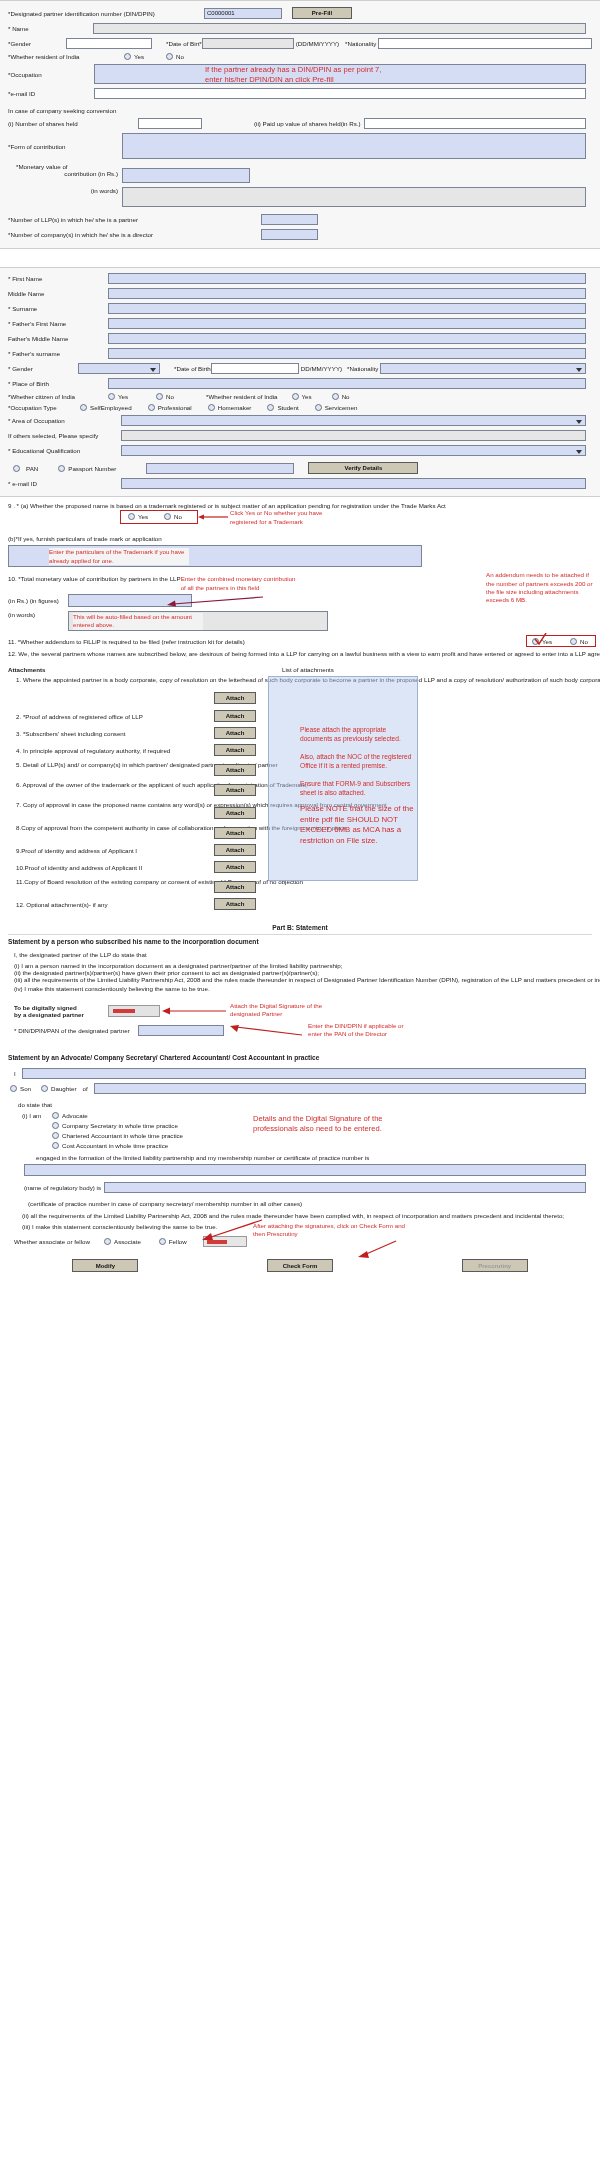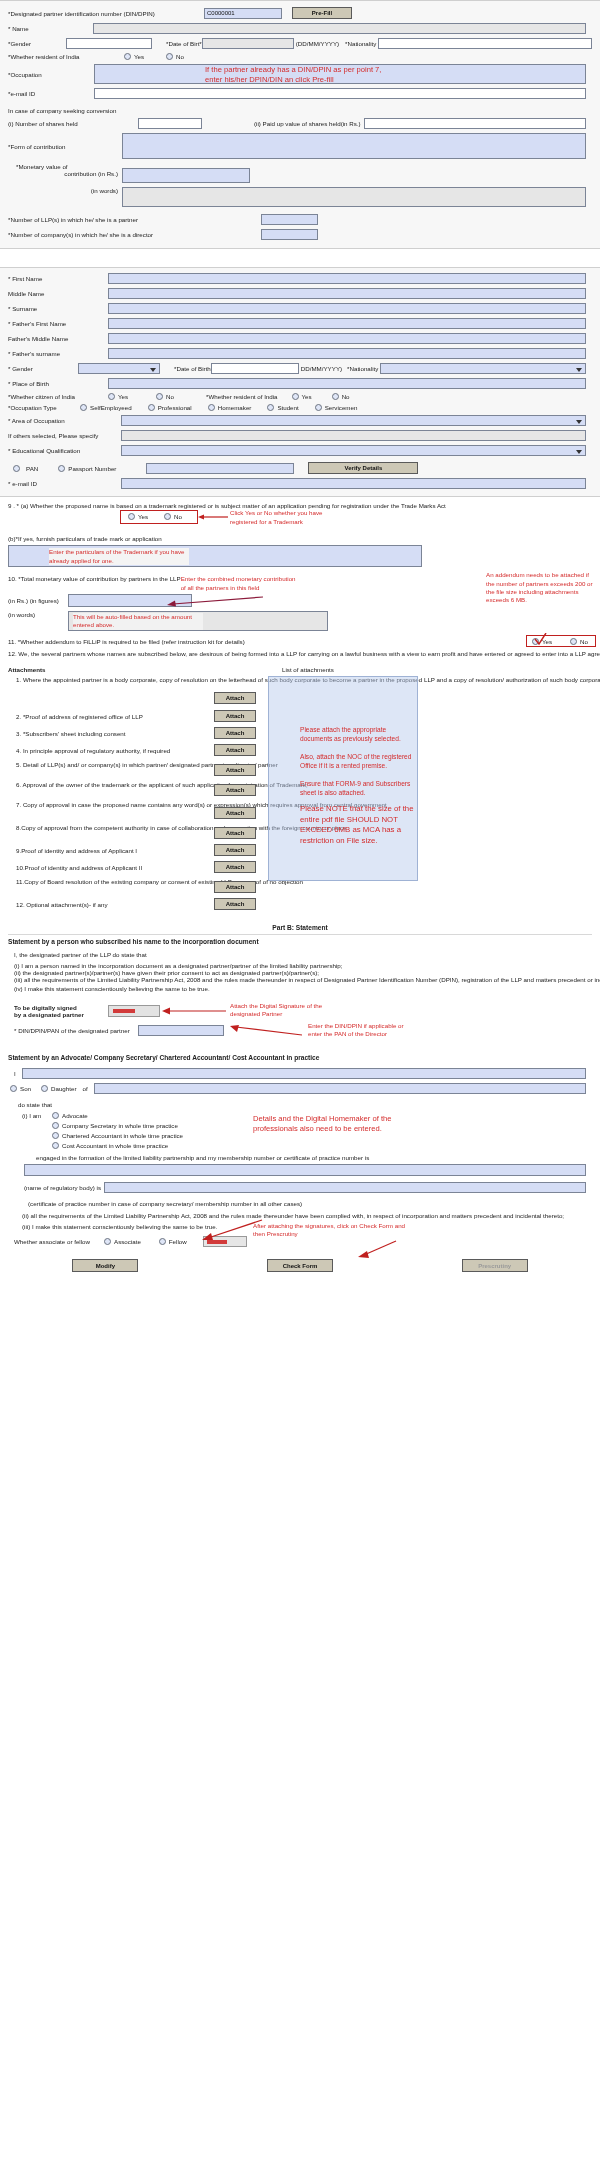--- a/index.html
+++ b/index.html
@@ -492,21 +492,21 @@
           </span>
         <span class="rgroup" style="display:flex;margin-top:3px;">
             <span class="radio"></span>
             <span class="lbl">Chartered Accountant in whole time practice</span>
           </span>
         <span class="rgroup" style="display:flex;margin-top:3px;">
             <span class="radio"></span>
             <span class="lbl">Cost Accountant in whole time practice</span>
           </span>
       </div>
-      <div class="note big" style="left:245px;top:2px;width:170px;">Details and the Digital Homemaker of the professionals also need to be entered.</div>
+      <div class="note big" style="left:245px;top:2px;width:170px;">Details and the Digital Signature of the professionals also need to be entered.</div>
     </div>
 
     <div class="lbl" style="margin-top:5px;padding-left:28px;">engaged in the formation of the limited liability partnership and my membership number or certificate of practice number is</div>
     <div class="fld" style="margin:3px 6px 0 16px;height:12px;"></div>
 
     <div class="row" style="margin-top:4px;">
       <span class="lbl" style="width:96px;padding-left:16px;">(name of regulatory body)  is</span>
       <div class="fld" style="flex:1;margin-right:6px;"></div>
     </div>
 

